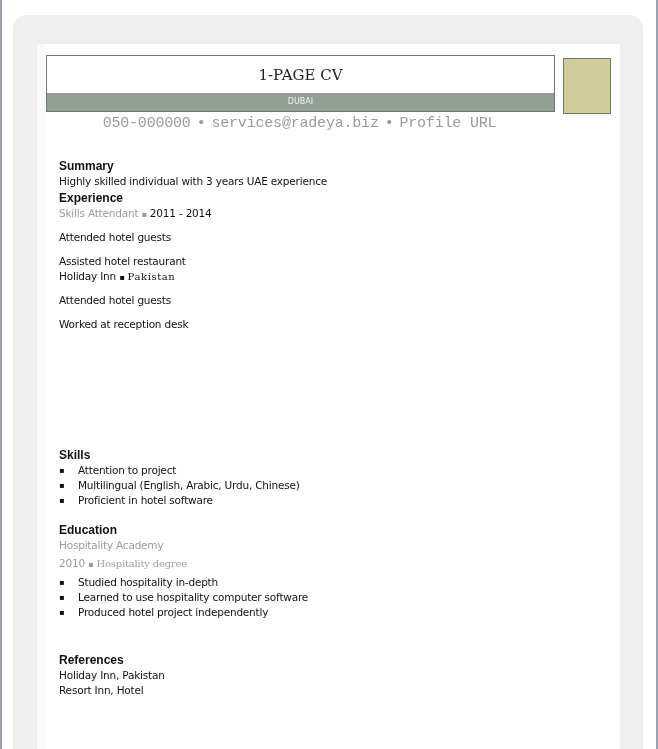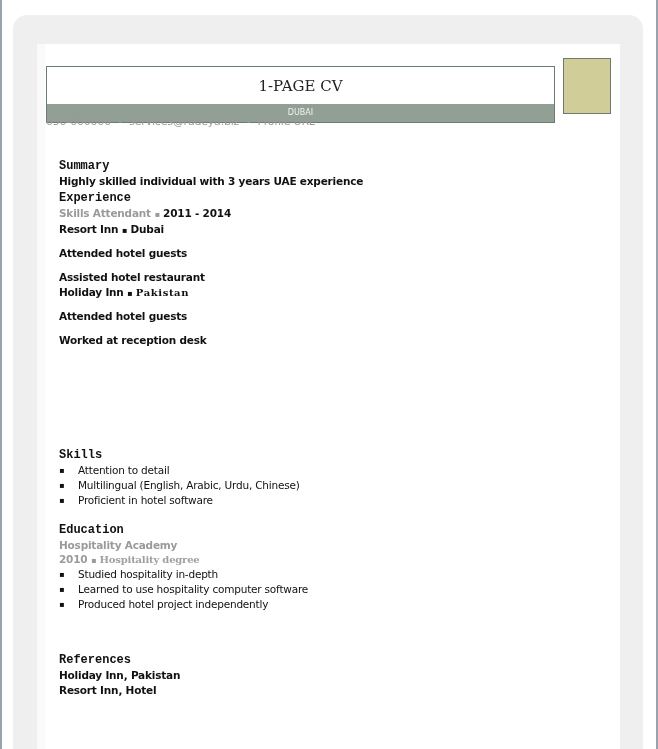--- a/index.html
+++ b/index.html
@@ -13,46 +13,46 @@
   .panel {
     position:absolute; left:13px; top:15px; width:630px; height:760px;
     background:#efefef; border-radius:14px;
   }
   .page {
     position:absolute; left:37px; top:44px; width:583px; height:720px;
     background:#ffffff;
   }
   .page-shade { position:absolute; left:37px; top:44px; width:8px; height:720px; background:#fafafa; }
   .header-box {
-    position:absolute; left:46px; top:66px; width:507px; height:55px;
+    position:absolute; left:46px; top:55px; width:507px; height:55px;
     border:1px solid #6b7b6e; background:#fff;
   }
   .title {
     position:absolute; left:0; top:10px; width:100%; text-align:center;
     font-family:"DejaVu Serif", serif; font-size:15px; color:#222;
   }
   .band {
     position:absolute; left:0; bottom:0; width:100%; height:18px;
     background:#919f94; color:#f2f2f2; font-size:8px; text-align:center; line-height:18px;
   }
   .swatch {
     position:absolute; left:563px; top:58px; width:46px; height:54px;
     background:#d1cd98; border:1px solid #6b7b6e;
   }
   .contact {
-    position:absolute; left:46px; top:115px; width:507px; 
-    font-size:11px; color:#9a9a9a; letter-spacing:-0.2px;
+    position:absolute; left:46px; top:115px; width:507px; text-align:center;
+    font-size:15px; color:#9a9a9a; letter-spacing:-0.2px;font-family:Liberation Mono, monospace;
   }
   .contact .dot { margin:0 6px; }
   .content { position:absolute; left:59px; top:158px; width:520px; color:#111; }
   .h {
-    font-family:Liberation Mono, monospace; font-weight:bold; font-size:12px;
+    font-family:Liberation Sans, sans-serif; font-weight:bold; font-size:12px;
     margin:0; line-height:16px; color:#111;
   }
-  .t { font-size:10.5px; line-height:15px; margin:0; letter-spacing:-0.2px;font-weight:bold; }
+  .t { font-size:10.5px; line-height:15px; margin:0; letter-spacing:-0.2px; }
   .muted { color:#9a9a9a; }
   .serif-sm { font-family:"DejaVu Serif", serif; font-size:10px; letter-spacing:0.6px; }
   .serif-muted { font-family:"DejaVu Serif", serif; font-size:10px; color:#a0a0a0; }
   .bul { display:flex; font-size:10.5px; line-height:15px; letter-spacing:-0.2px; }
   .bul .b { width:19px; font-size:8px; }
   .sec { position:absolute; left:0; }
 </style>
 </head>
 <body>
 
@@ -79,57 +79,52 @@
     <p class="t">Highly skilled individual with 3 years UAE experience</p>
   </div>
 
   <div class="sec" style="top:32px;">
     <p class="h">Experience</p>
     <p class="t">
       <span class="muted">Skills Attendant</span>
       <span class="muted" style="font-size:8px;">▪</span>
       <span>2011 - 2014</span>
     </p>
-    <p class="t">
-      <span>Resort Inn</span>
-      <span style="font-size:8px;">▪</span>
-      <span>Dubai</span>
-    </p>
     <p class="t" style="margin-top:8px;">Attended hotel guests</p>
     <p class="t" style="margin-top:9px;">Assisted hotel restaurant</p>
 
     <p class="t">
       <span>Holiday Inn</span>
       <span style="font-size:8px;">▪</span>
       <span class="serif-sm">Pakistan</span>
     </p>
     <p class="t" style="margin-top:8px;">Attended hotel guests</p>
     <p class="t" style="margin-top:9px;">Worked at reception desk</p>
   </div>
 
   <div class="sec" style="top:289px;">
     <p class="h">Skills</p>
     <div class="bul">
         <span class="b">▪</span>
-        <span>Attention to detail</span>
+        <span>Attention to project</span>
       </div>
     <div class="bul">
         <span class="b">▪</span>
         <span>Multilingual (English,  Arabic, Urdu, Chinese)</span>
       </div>
     <div class="bul">
         <span class="b">▪</span>
         <span>Proficient  in hotel software</span>
       </div>
   </div>
 
   <div class="sec" style="top:364px;">
     <p class="h">Education</p>
     <p class="t muted">Hospitality Academy</p>
-    <p class="t" style="line-height:13px;">
+    <p class="t" style="line-height:21px;">
       <span class="muted">2010</span>
       <span class="muted" style="font-size:8px;">▪</span>
       <span class="serif-muted">Hospitality degree</span>
     </p>
     <div class="bul">
         <span class="b">▪</span>
         <span>Studied hospitality in-depth</span>
       </div>
     <div class="bul">
         <span class="b">▪</span>

